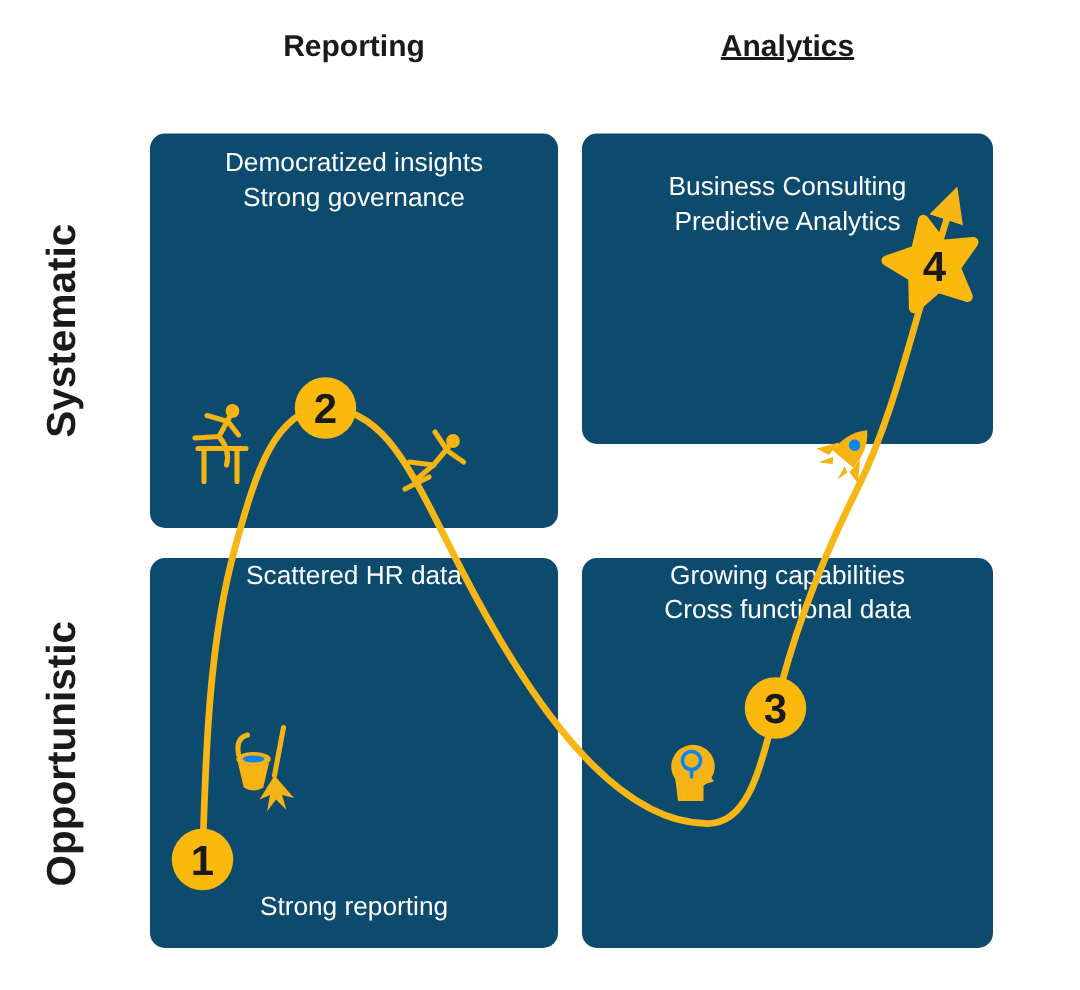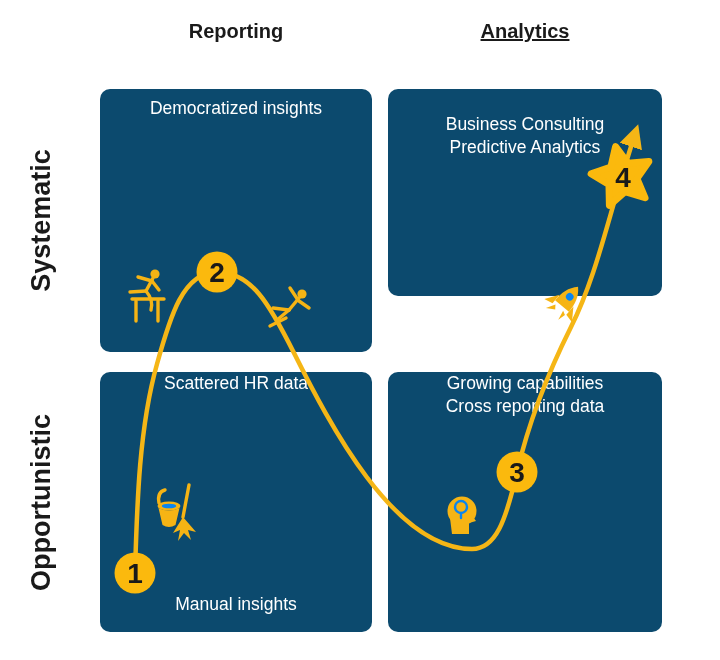--- a/index.html
+++ b/index.html
@@ -50,32 +50,33 @@
 
   <div class="row-label top">
     <span>Systematic</span>
   </div>
   <div class="row-label bottom">
     <span>Opportunistic</span>
   </div>
 
   <div class="quad tl">
     <div>Democratized insights</div>
+    <div>Strong governance</div>
   </div>
   <div class="quad tr">
     <div>Business Consulting</div>
     <div>Predictive Analytics</div>
   </div>
   <div class="quad bl">
     <div>Scattered HR data</div>
-    <div>Manual insights</div>
+    <div>Strong reporting</div>
   </div>
   <div class="quad br">
     <div>Growing capabilities</div>
-    <div>Cross reporting data</div>
+    <div>Cross functional data</div>
   </div>
 
   <svg class="overlay" width="720" height="660" viewBox="0 0 720 660">
     <defs>
       <marker id="arrow" viewBox="0 0 10 10" refX="7" refY="5" markerWidth="5.2" markerHeight="5.2" orient="auto-start-reverse">
         <path d="M0,0 L10,5 L0,10 Z" fill="#f5b616"></path>
       </marker>
     </defs>
 
     <path class="yline" marker-end="url(#arrow)" d="M 135 573

